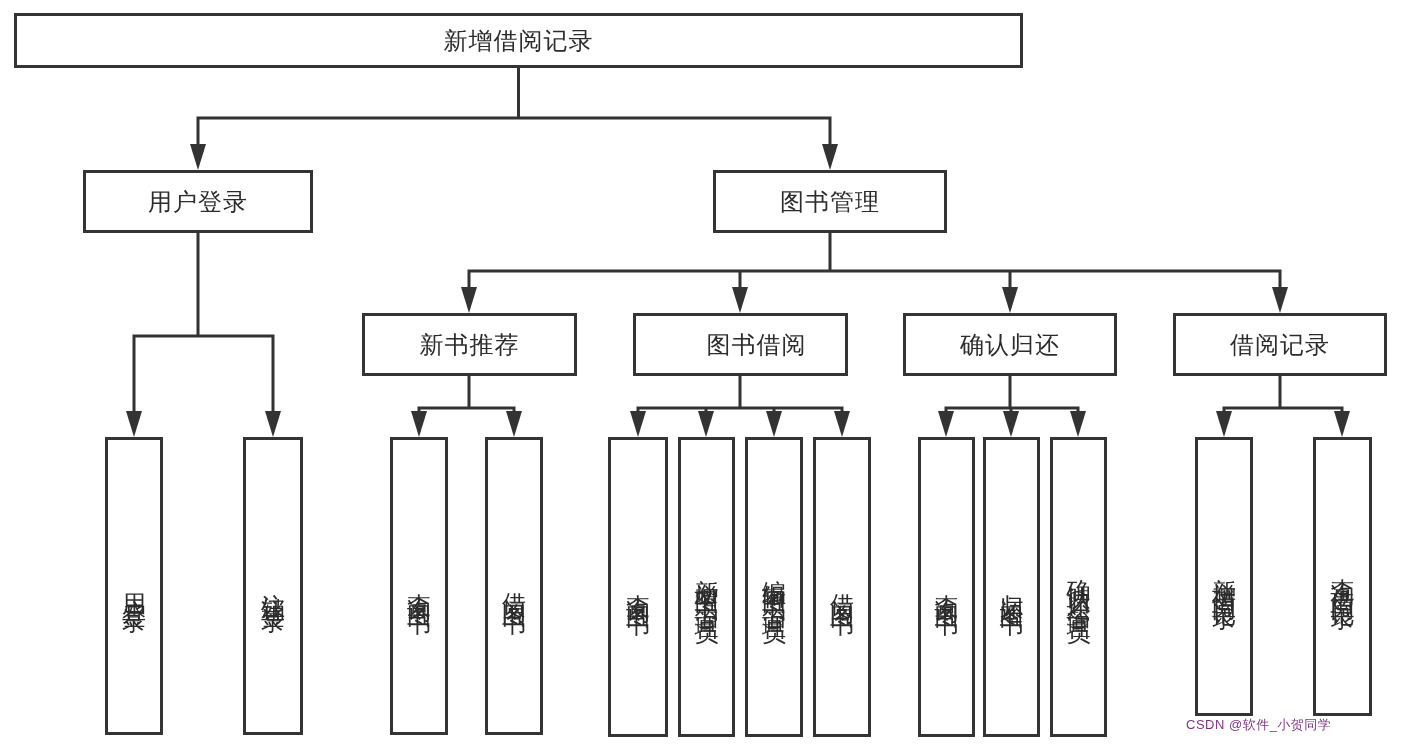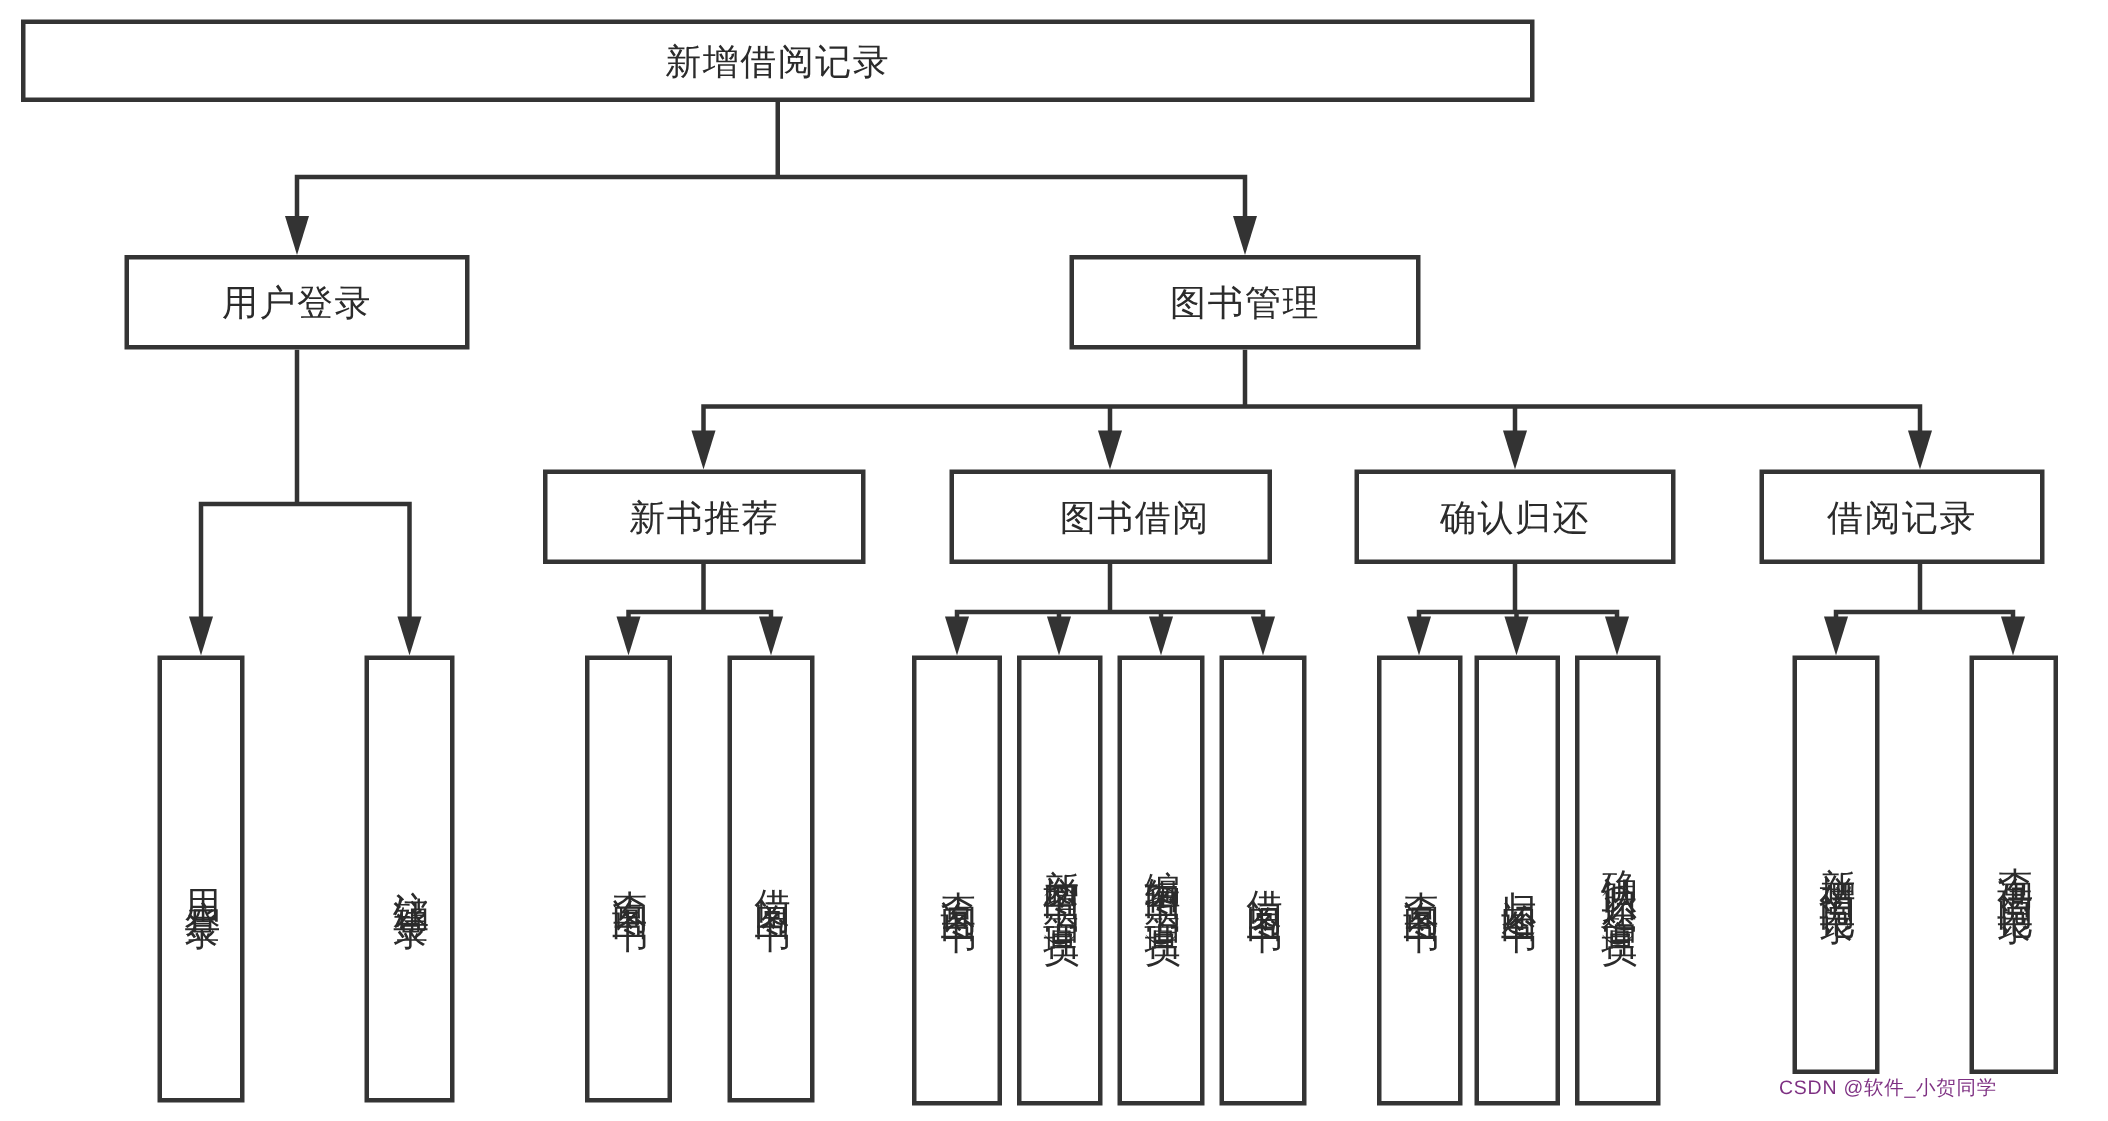--- a/index.html
+++ b/index.html
@@ -80,21 +80,21 @@
     </svg>
 
   <div class="node hbox" style="left:14px; top:13px; width:1009px; height:55px;">新增借阅记录</div>
 
   <div class="node hbox" style="left:83px; top:170px; width:230px; height:63px;">用户登录</div>
   <div class="node hbox" style="left:713px; top:170px; width:234px; height:63px;">图书管理</div>
 
   <div class="node hbox" style="left:362px; top:313px; width:215px; height:63px;">新书推荐</div>
   <div class="node hbox" style="left:633px; top:313px; width:215px; height:63px;padding-left:32px;">图书借阅</div>
   <div class="node hbox" style="left:903px; top:313px; width:214px; height:63px;">确认归还</div>
-  <div class="node hbox" style="left:1173px; top:313px; width:190px; height:63px;">借阅记录</div>
+  <div class="node hbox" style="left:1173px; top:313px; width:214px; height:63px;">借阅记录</div>
 
   <div class="node vbox" style="left:105px; top:437px; width:58px; height:298px;">
     <span class="vtext">用户登录</span>
   </div>
   <div class="node vbox" style="left:243px; top:437px; width:60px; height:298px;">
     <span class="vtext">注销登录</span>
   </div>
 
   <div class="node vbox" style="left:390px; top:437px; width:58px; height:298px;">
     <span class="vtext">查询图书</span>

